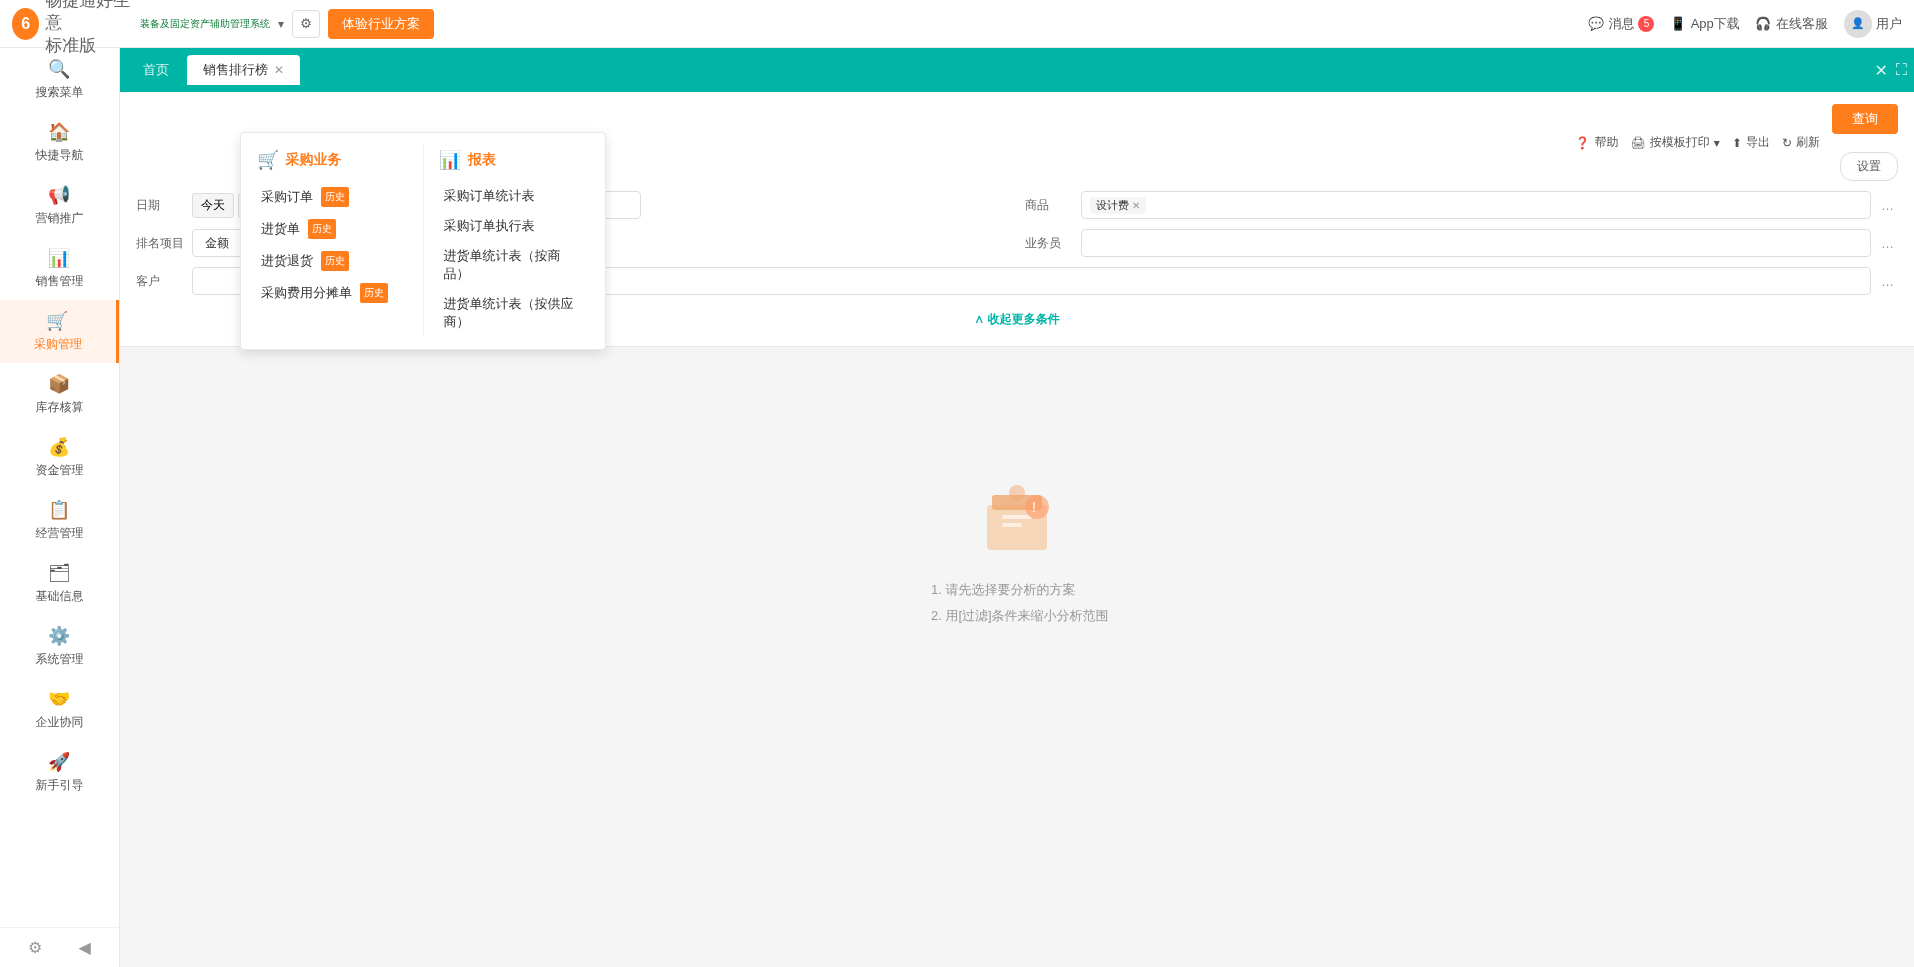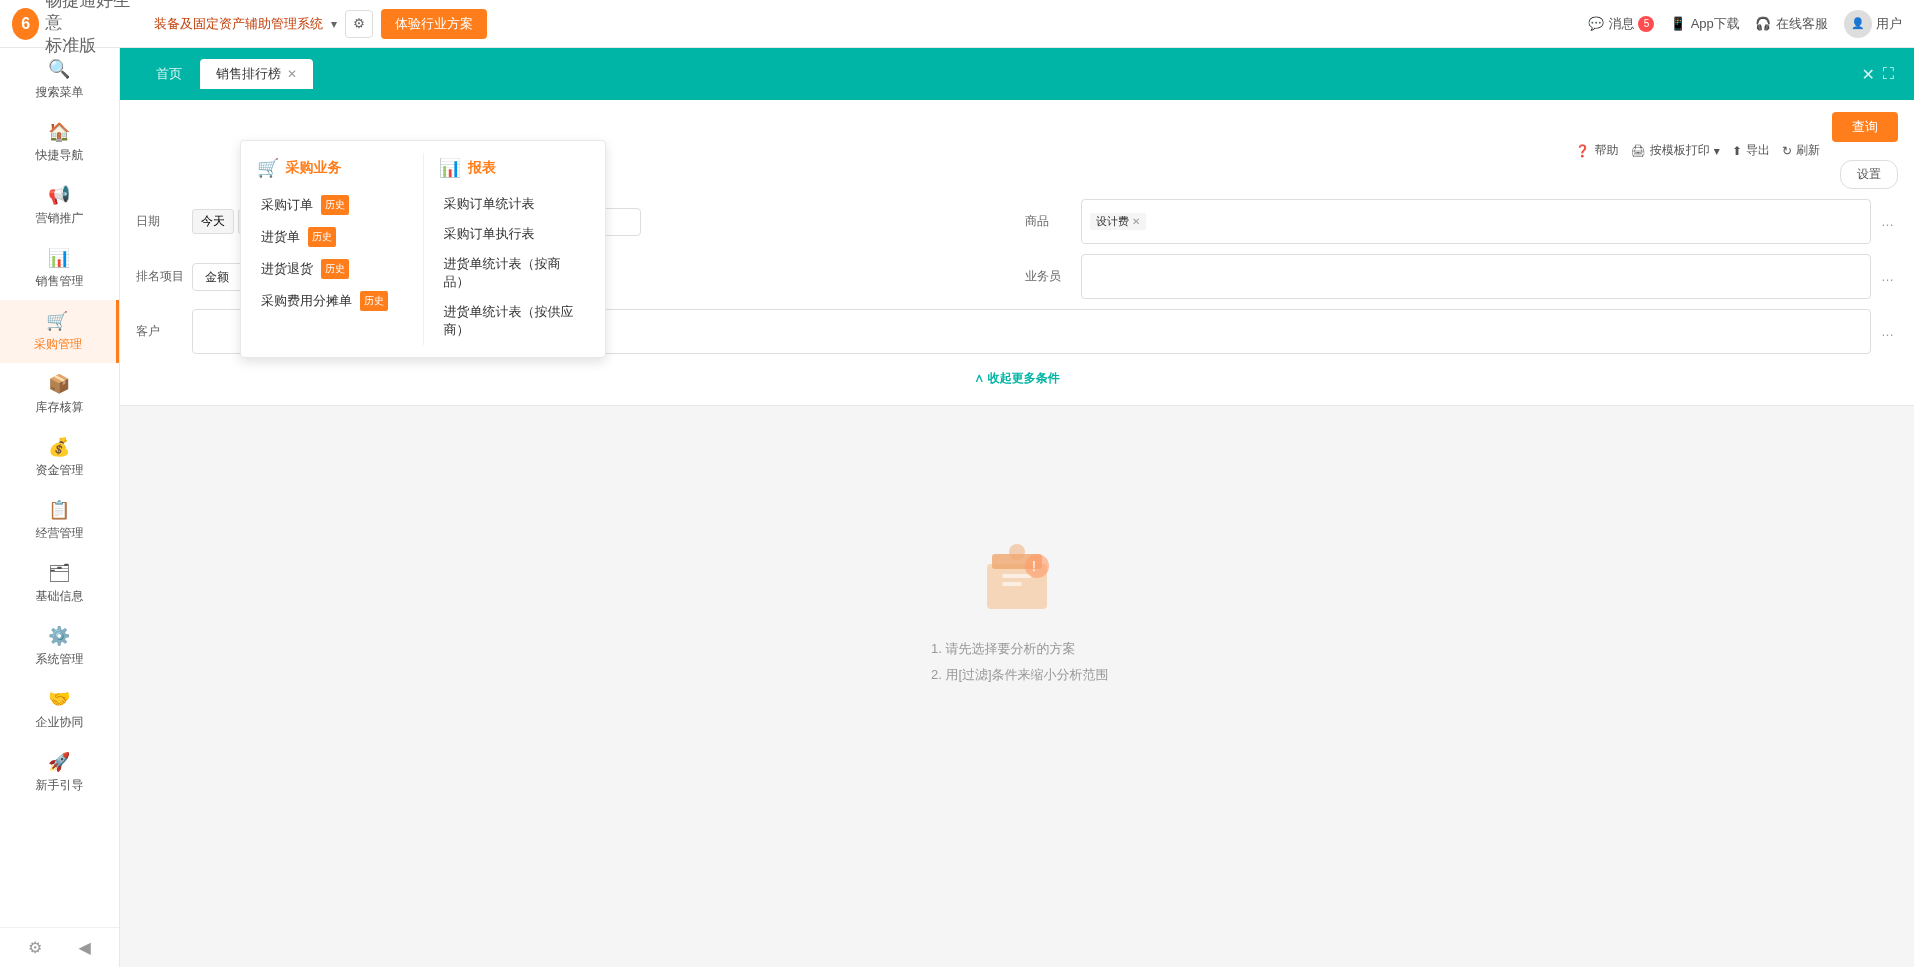--- a/index.html
+++ b/index.html
@@ -32,23 +32,22 @@
     }
     .logo-text { font-size: 17px; color: #666; line-height: 1.3; }
     .header-middle {
       flex: 1;
       display: flex;
       align-items: center;
       gap: 8px;
       padding-left: 8px;
     }
     .system-title {
-      font-size: 13px;
-      color: #c2410c;
-      margin-left: 14px;
+      font-size: 10px;
+      color: #15803d;
     }
     .header-dropdown-btn {
       background: none;
       border: none;
       cursor: pointer;
       color: #666;
       font-size: 12px;
     }
     .gear-btn {
       width: 28px; height: 28px;
@@ -163,22 +162,22 @@
       flex: 1;
       display: flex;
       flex-direction: column;
     }
 
     
     .tab-bar {
       background: #00b4a6;
       display: flex;
       align-items: center;
-      height: 52px;
-      padding: 0 20px;
+      height: 44px;
+      padding: 0 7px;
       gap: 2px;
     }
     .tab-item {
       padding: 6px 16px;
       color: rgba(255,255,255,0.85);
       cursor: pointer;
       border-radius: 4px 4px 0 0;
       font-size: 13px;
       display: flex;
       align-items: center;
@@ -296,21 +295,21 @@
       min-width: 120px;
     }
     .tag-input {
       display: flex;
       align-items: center;
       border: 1px solid #ddd;
       border-radius: 4px;
       padding: 2px 8px;
       gap: 4px;
       background: #fff;
-      height: 45px;
+      height: 28px;
       flex: 1;
       min-width: 180px;
     }
     .tag {
       background: #f5f5f5;
       border-radius: 2px;
       padding: 1px 6px;
       font-size: 11px;
       color: #333;
       display: flex;

